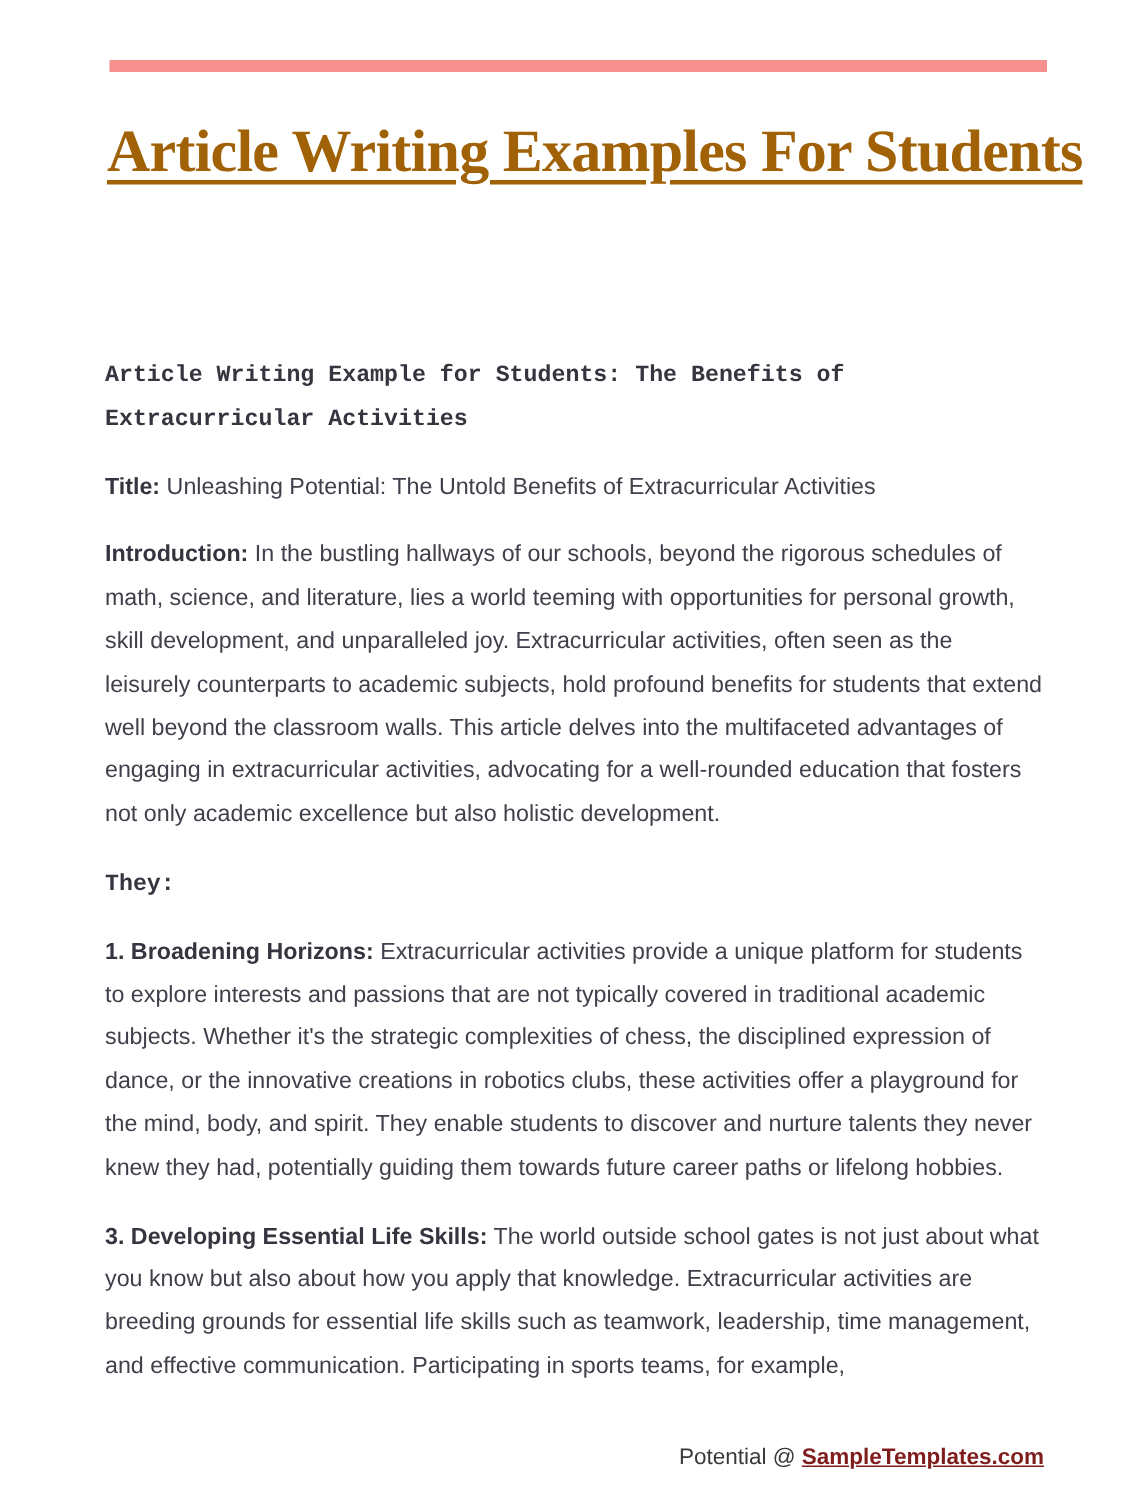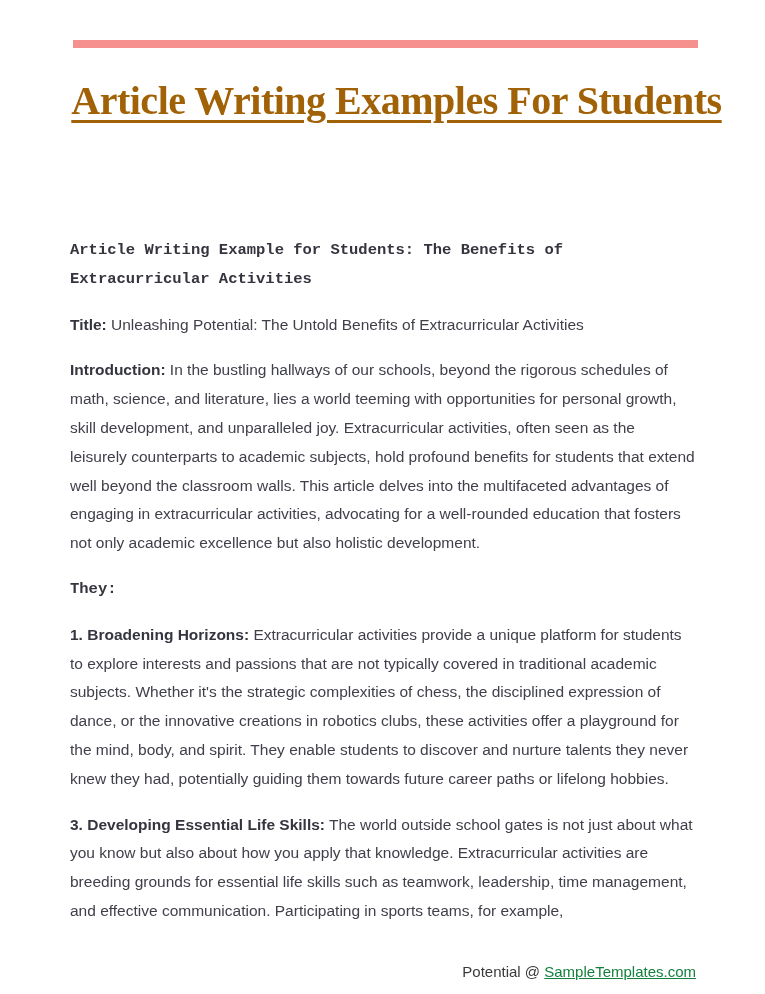--- a/index.html
+++ b/index.html
@@ -50,22 +50,22 @@
   .content b { font-weight: 700; color: #35353f; }
   .footer {
     position: absolute;
     top: 963px;
     right: 69px;
     font-size: 15px;
     color: #3a3a3a;
     white-space: nowrap;
   }
   .footer a {
-    color: #15803d;
-    font-weight: 400;
+    color: #7f1d1d;
+    font-weight: 700;
     text-decoration: underline;
     cursor: pointer;
   }
 </style>
 </head>
 <body>
 
 <div class="top-bar"></div>
 
 <h1 class="doc-title">Article Writing Examples For Students</h1>

